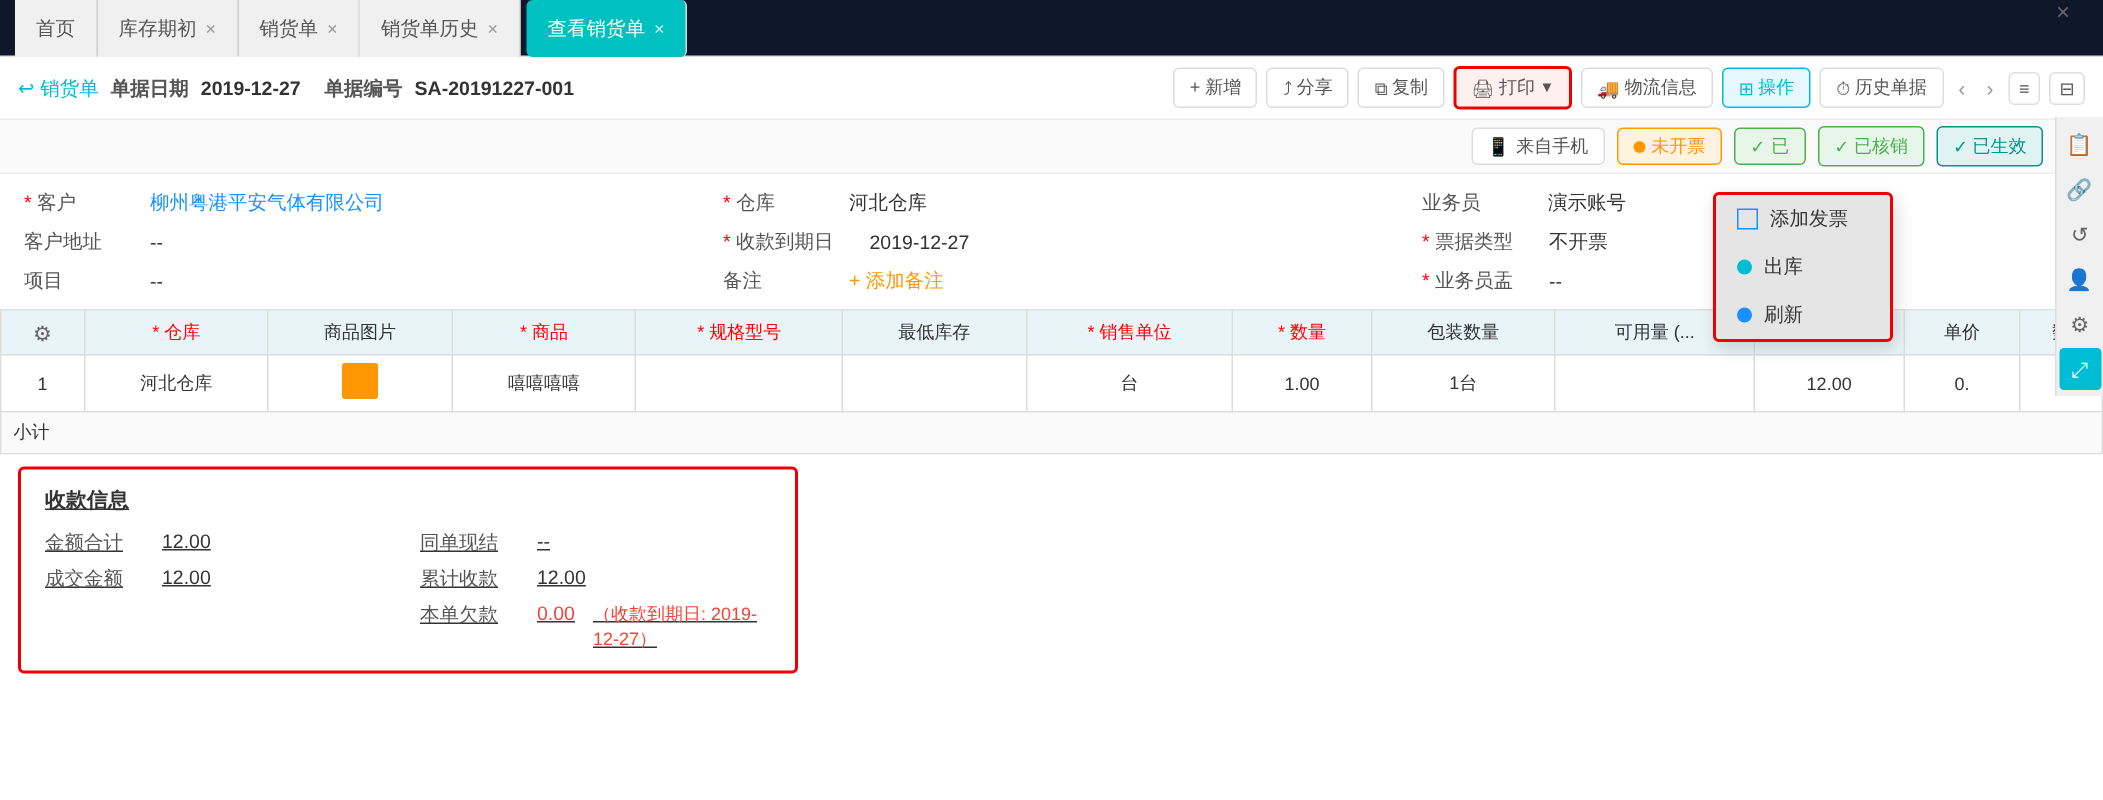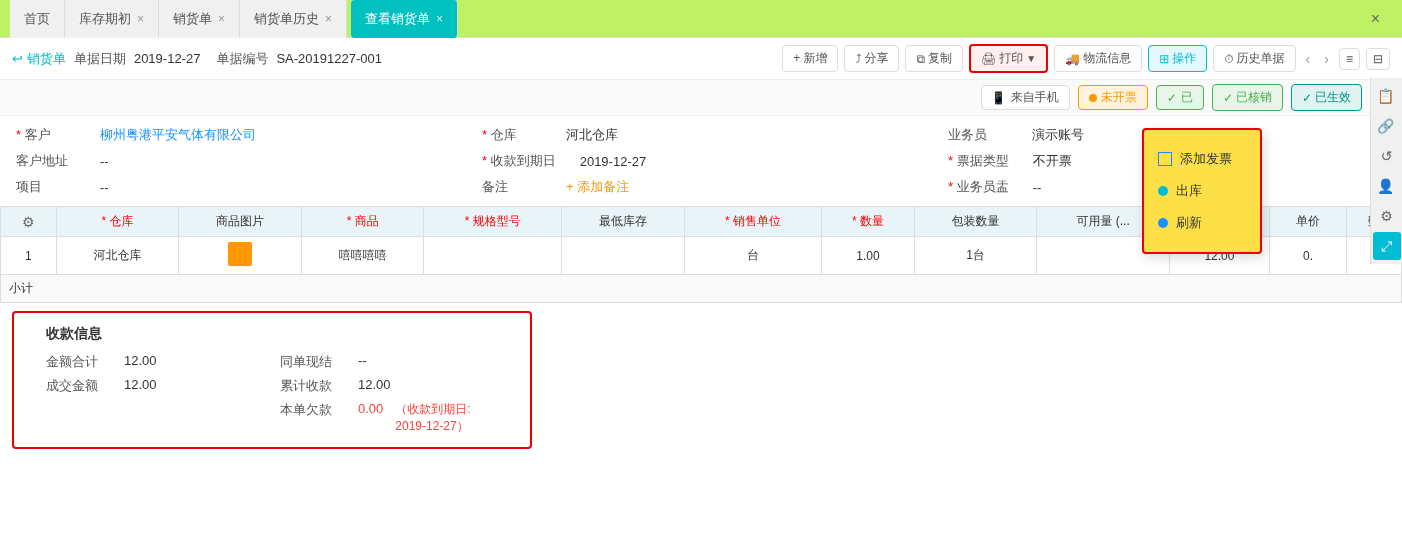--- a/index.html
+++ b/index.html
@@ -1,20 +1,20 @@
 <!DOCTYPE html>
 <html><head>
   <meta charset="utf-8">
   <style>
     * { box-sizing: border-box; margin: 0; padding: 0; }
     body { font-family: 'Microsoft YaHei', Arial, sans-serif; font-size: 13px; background: #f5f5f5; color: #333; }
 
     
     .tab-bar {
-      display: flex; align-items: center; background: #bef264;
+      display: flex; background: #0f172a;
       border-bottom: 1px solid #ddd; padding: 0 10px; height: 38px;
     }
     .tab {
       display: flex; align-items: center; padding: 0 14px; height: 38px;
       cursor: pointer; font-size: 13px; color: #555; border-right: 1px solid #ddd;
       background: #f0f0f0; white-space: nowrap;
     }
     .tab .close-btn { margin-left: 6px; color: #999; font-size: 12px; cursor: pointer; }
     .tab.highlight { background: #00c0c0; color: #fff; border-radius: 4px; margin-left: 4px; }
     .tab.highlight .close-btn { color: rgba(255,255,255,0.8); }
@@ -26,21 +26,21 @@
 
     
     .toolbar {
       display: flex; align-items: center; padding: 6px 12px; border-bottom: 1px solid #eee;
       background: #fff; gap: 8px;
     }
     .doc-type-badge {
       display: flex; align-items: center; gap: 4px; color: #00bcd4; font-size: 13px;
     }
     .doc-meta { display: flex; align-items: center; gap: 16px; font-size: 13px; color: #555; flex: 1; }
-    .doc-meta span { display: flex; align-items: center; gap: 4px; }
+    .doc-meta span { display: flex; align-items: center; gap: 4px; font-weight: bold; }
     .toolbar-actions { display: flex; align-items: center; gap: 6px; margin-left: auto; }
     .action-btn {
       display: flex; align-items: center; gap: 3px; padding: 4px 10px;
       border: 1px solid #ddd; border-radius: 4px; cursor: pointer;
       background: #fff; font-size: 12px; color: #555; white-space: nowrap;
     }
     .action-btn.active-op { background: #e6f7ff; border-color: #00bcd4; color: #00bcd4; }
     .btn-status {
       display: flex; align-items: center; gap: 3px; padding: 4px 10px;
       border-radius: 4px; cursor: pointer; font-size: 12px; white-space: nowrap;
@@ -74,21 +74,21 @@
     table { width: 100%; border-collapse: collapse; font-size: 12px; }
     thead tr { background: #e8f4f8; }
     th { padding: 6px 8px; border: 1px solid #ddd; text-align: center; white-space: nowrap; font-weight: normal; color: #333; }
     td { padding: 5px 8px; border: 1px solid #ddd; text-align: center; white-space: nowrap; }
     tr.subtotal td { background: #fafafa; font-weight: 500; }
     .gear-icon { color: #666; font-size: 14px; }
 
     
     .bottom-info {
       margin: 8px 12px; border: 2px solid #e00; border-radius: 4px;
-      padding: 12px 32px; background: #fff; max-width: 520px;
+      padding: 12px 16px; background: #fff; max-width: 520px; text-decoration: underline;
     }
     .bottom-info-title { font-size: 14px; font-weight: bold; margin-bottom: 10px; }
     .info-grid { display: grid; grid-template-columns: 1fr 1fr; gap: 6px 16px; }
     .info-row { display: flex; gap: 8px; font-size: 13px; }
     .info-label { color: #555; white-space: nowrap; min-width: 70px; }
     .info-val { color: #333; }
     .info-val.red { color: #f44336; }
 
     
     .right-icons {
@@ -98,23 +98,23 @@
     }
     .right-icon-btn {
       width: 28px; height: 28px; display: flex; align-items: center;
       justify-content: center; cursor: pointer; border-radius: 3px;
       color: #666; font-size: 14px;
     }
     .right-icon-btn.active { background: #00bcd4; color: #fff; }
 
     
     .dropdown-menu {
-      position: absolute; right: 140px; top: 90px; background: #fde047;
+      position: absolute; right: 140px; top: 90px; background: #e5e5e5;
       border: 2px solid #e00; border-radius: 4px; box-shadow: 2px 4px 12px rgba(0,0,0,0.15);
-      z-index: 100; min-width: 120px; padding: 13px 0;
+      z-index: 100; min-width: 120px; padding: 0 0;
     }
     .dropdown-item {
       display: flex; align-items: center; gap: 8px; padding: 7px 14px;
       cursor: pointer; font-size: 13px; color: #333;
     }
     .dropdown-dot { width: 10px; height: 10px; border-radius: 50%; display: inline-block; }
     .dot-blue { background: #1890ff; }
     .dot-cyan { background: #00bcd4; }
 
     

